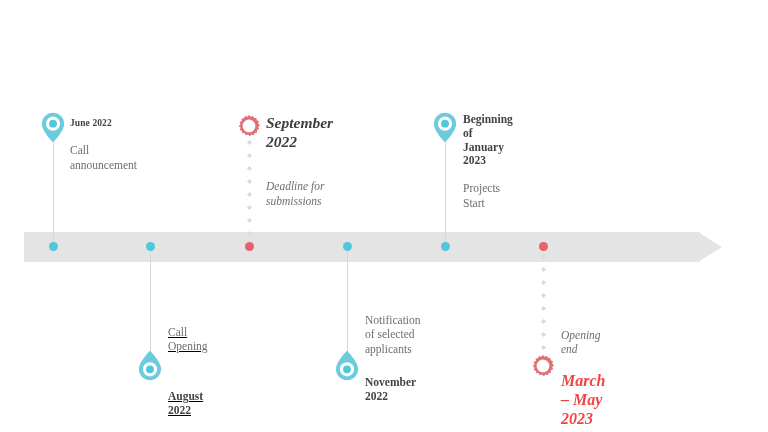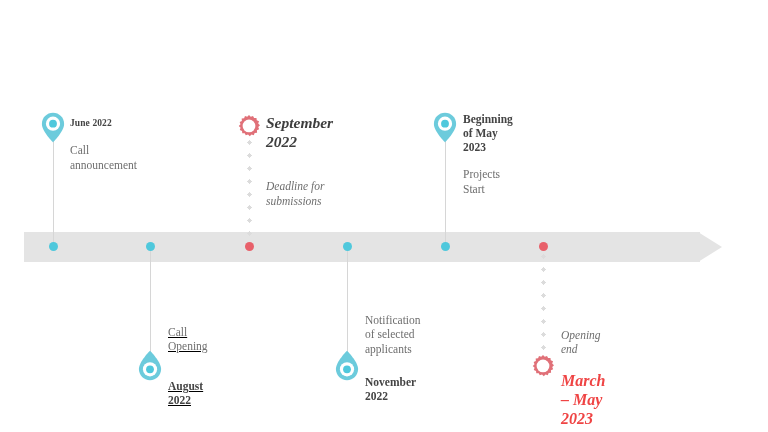--- a/index.html
+++ b/index.html
@@ -170,21 +170,21 @@
   <div class="marker">
     <div class="pin-icon" style="left:150px; top:350px;">
       <svg viewBox="0 0 24 31" width="24" height="31" aria-hidden="true">
         <path d="M12 30.2 C5.8 30.2 0.9 25.3 0.9 19.1 C0.9 11.8 12 0.8 12 0.8 C12 0.8 23.1 11.8 23.1 19.1 C23.1 25.3 18.2 30.2 12 30.2 Z" fill="#6ccbdc"></path>
         <circle cx="12" cy="19.3" r="7.1" fill="#ffffff"></circle>
         <circle cx="12" cy="19.3" r="3.9" fill="#4fc8dc"></circle>
       </svg>
     </div>
     <div class="label-block" style="left:168px; top:325px;text-decoration:underline;">
       <div class="label-desc">Call Opening</div>
-      <div class="label-date large" style="margin-top:26px;">August 2022</div>
+      <div class="label-date large" style="margin-top:36px;">August 2022</div>
     </div>
   </div>
 
   <div class="marker">
     <div class="gear-icon" style="left:249px; top:115px;">
       <svg viewBox="0 0 40 40" width="22" height="22" aria-hidden="true">
         <path fill="#e07078" d="M20 0 L23.2 3.2 L27.3 1.6 L29.2 5.6 L33.6 5.3 L34.1 9.7 L38.2 11.3 L36.7 15.4 L40 18.6 L36.8 21.8 L38.4 25.9 L34.4 27.8 L34.7 32.2 L30.3 32.7 L28.7 36.8 L24.6 35.3 L21.4 38.6 L18.2 35.4 L14.1 37 L12.2 33 L7.8 33.3 L7.3 28.9 L3.2 27.3 L4.7 23.2 L1.4 20 L4.6 16.8 L3 12.7 L7 10.8 L6.7 6.4 L11.1 5.9 L12.7 1.8 L16.8 3.3 Z"></path>
         <circle cx="20" cy="19.8" r="11.6" fill="#ffffff"></circle>
       </svg>
     </div>
@@ -211,21 +211,21 @@
 
   <div class="marker">
     <div class="pin-icon" style="left:445px; top:112px;">
       <svg viewBox="0 0 24 31" width="24" height="31" aria-hidden="true">
         <path d="M12 0.8 C5.8 0.8 0.9 5.7 0.9 11.9 C0.9 19.2 12 30.2 12 30.2 C12 30.2 23.1 19.2 23.1 11.9 C23.1 5.7 18.2 0.8 12 0.8 Z" fill="#6ccbdc"></path>
         <circle cx="12" cy="11.7" r="7.1" fill="#ffffff"></circle>
         <circle cx="12" cy="11.7" r="3.9" fill="#4fc8dc"></circle>
       </svg>
     </div>
     <div class="label-block" style="left:463px; top:113px;">
-      <div class="label-date large">Beginning of May
+      <div class="label-date large">Beginning of January
 2023</div>
       <div class="label-desc" style="margin-top:13px;">Projects Start</div>
     </div>
   </div>
 
   <div class="marker">
     <div class="gear-icon" style="left:543px; top:355px;">
       <svg viewBox="0 0 40 40" width="22" height="22" aria-hidden="true">
         <path fill="#e07078" d="M20 0 L23.2 3.2 L27.3 1.6 L29.2 5.6 L33.6 5.3 L34.1 9.7 L38.2 11.3 L36.7 15.4 L40 18.6 L36.8 21.8 L38.4 25.9 L34.4 27.8 L34.7 32.2 L30.3 32.7 L28.7 36.8 L24.6 35.3 L21.4 38.6 L18.2 35.4 L14.1 37 L12.2 33 L7.8 33.3 L7.3 28.9 L3.2 27.3 L4.7 23.2 L1.4 20 L4.6 16.8 L3 12.7 L7 10.8 L6.7 6.4 L11.1 5.9 L12.7 1.8 L16.8 3.3 Z"></path>
         <circle cx="20" cy="19.8" r="11.6" fill="#ffffff"></circle>

